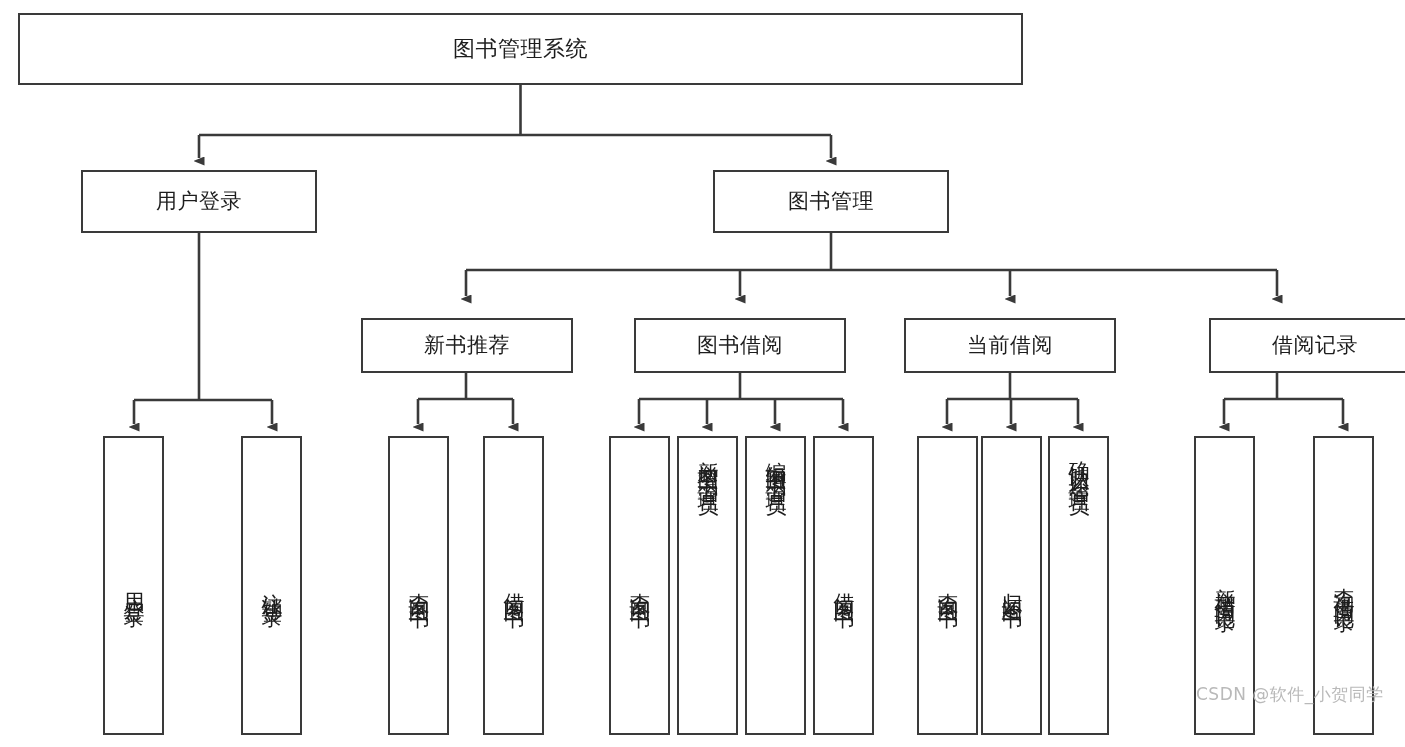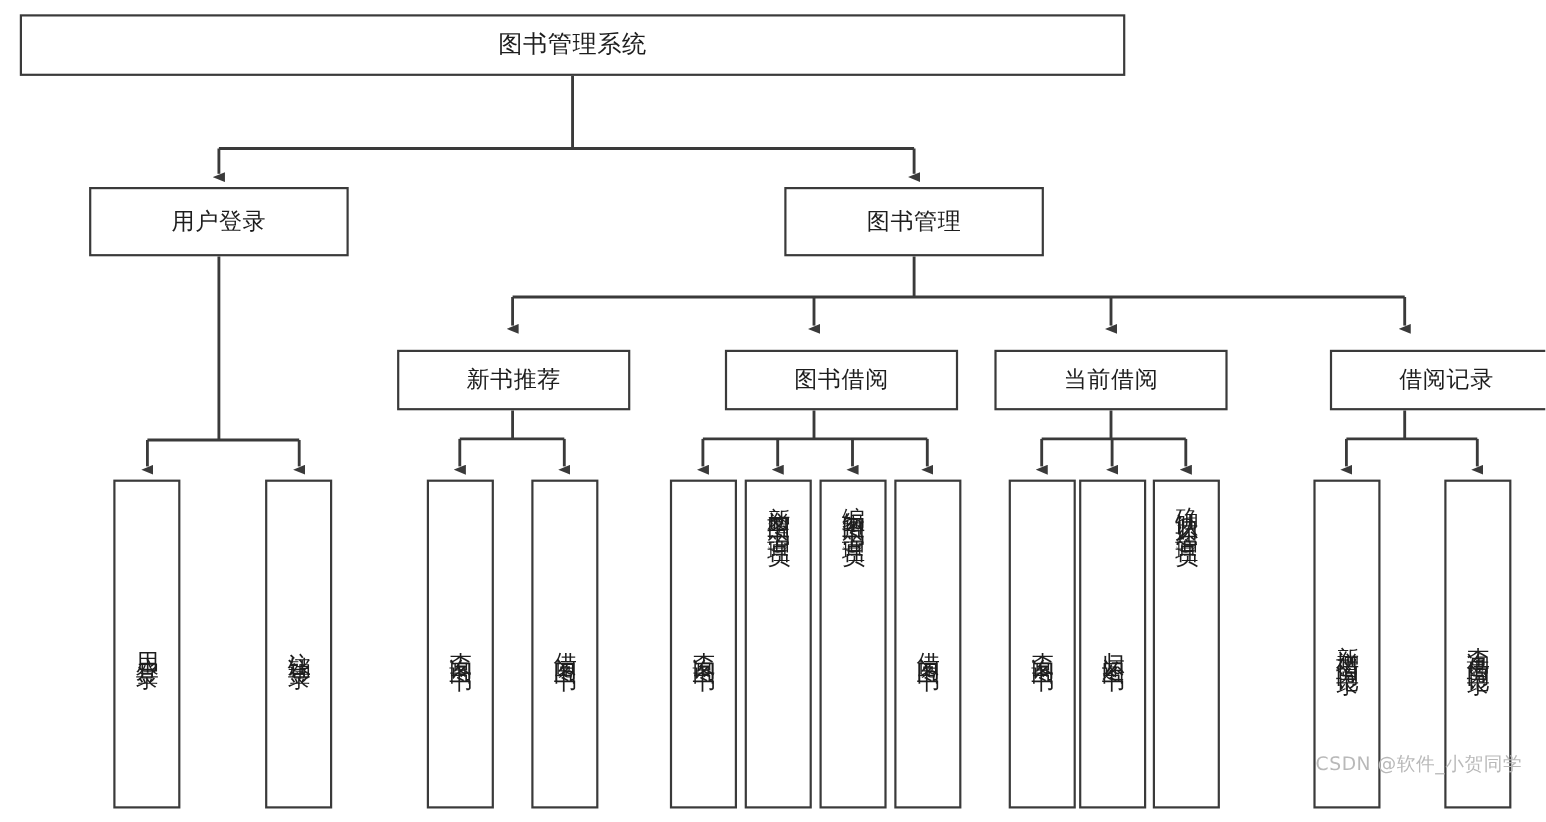--- a/index.html
+++ b/index.html
@@ -128,35 +128,35 @@
       <path d="M 1011,399 L 1011,424" marker-end="url(#arrowhead)"></path>
       <path d="M 1078,399 L 1078,424" marker-end="url(#arrowhead)"></path>
 
       <path d="M 1277,373 L 1277,399"></path>
       <path d="M 1224,399 L 1343,399"></path>
       <path d="M 1224,399 L 1224,424" marker-end="url(#arrowhead)"></path>
       <path d="M 1343,399 L 1343,424" marker-end="url(#arrowhead)"></path>
     </g>
   </svg>
 
-  <div class="node horiz root" style="left:18px; top:13px; width:1005px; height:56px;">
+  <div class="node horiz root" style="left:18px; top:13px; width:1005px; height:72px;">
     <span class="node-label">图书管理系统</span>
   </div>
 
   <div class="node horiz" style="left:81px; top:170px; width:236px; height:63px;">
     <span class="node-label">用户登录</span>
   </div>
   <div class="node horiz" style="left:361px; top:318px; width:212px; height:55px;">
     <span class="node-label">新书推荐</span>
   </div>
 
   <div class="node horiz" style="left:713px; top:170px; width:236px; height:63px;">
     <span class="node-label">图书管理</span>
   </div>
-  <div class="node horiz" style="left:634px; top:318px; width:212px; height:55px;margin-left:25px;">
+  <div class="node horiz" style="left:634px; top:318px; width:212px; height:55px;">
     <span class="node-label">图书借阅</span>
   </div>
   <div class="node horiz" style="left:904px; top:318px; width:212px; height:55px;font-family:Liberation Serif, serif;">
     <span class="node-label">当前借阅</span>
   </div>
   <div class="node horiz" style="left:1171px; top:318px; width:212px; height:55px;margin-left:38px;">
     <span class="node-label">借阅记录</span>
   </div>
 
   <div class="node vert" style="left:103px; top:436px; width:61px; height:299px;">

